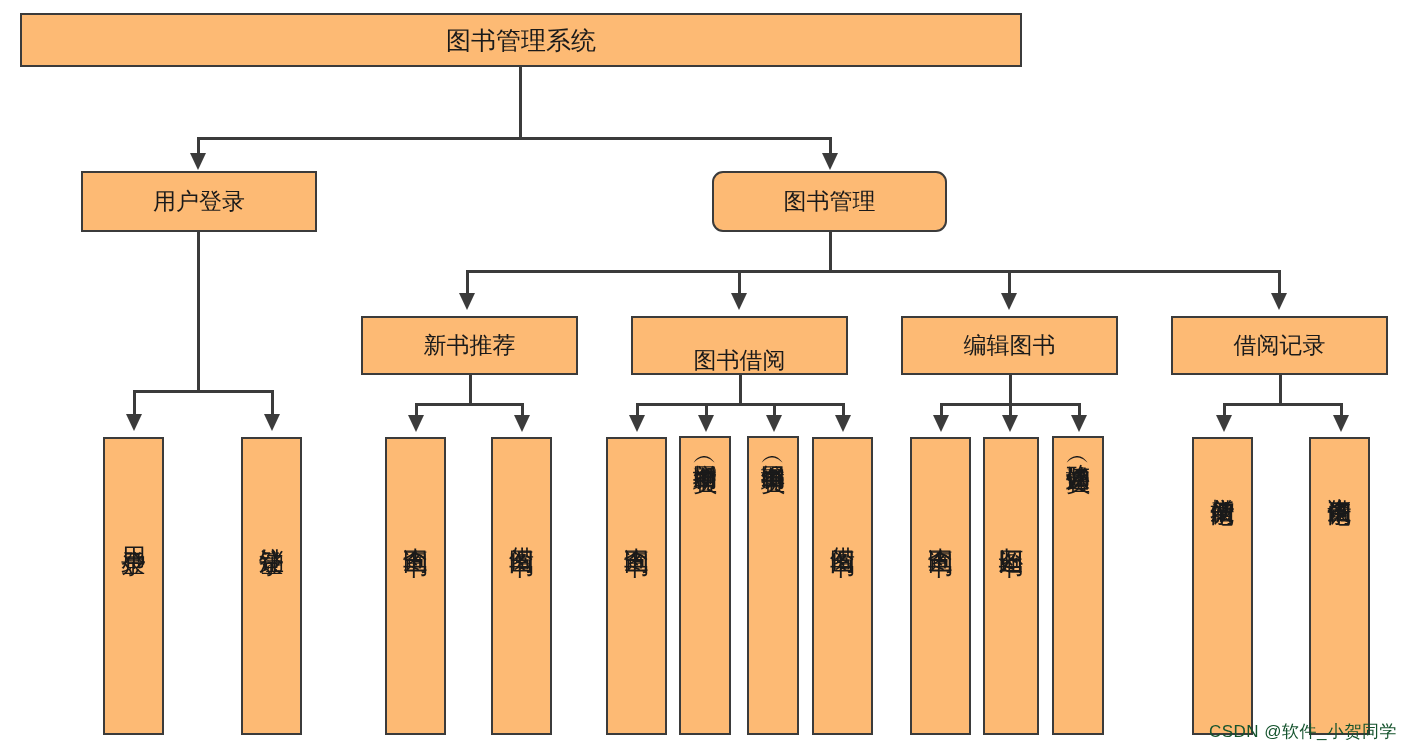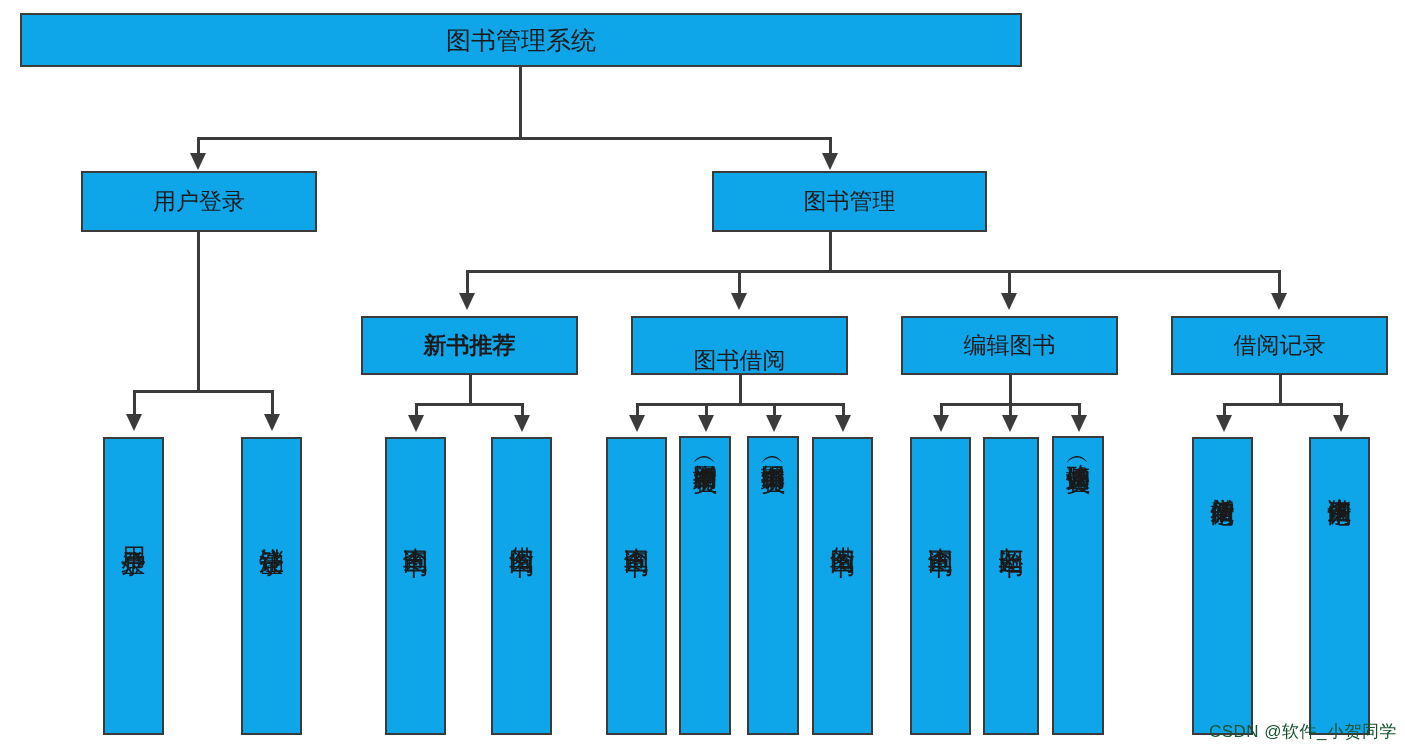--- a/index.html
+++ b/index.html
@@ -14,21 +14,21 @@
     position: relative;
     width: 1405px;
     height: 747px;
     background: #ffffff;
     overflow: hidden;
   }
   
   .node {
     position: absolute;
     box-sizing: border-box;
-    background: #0ea5e9;
+    background: #fdba74;
     border: 2.5px solid #3b3b3b;
     display: flex;
     align-items: center;
     justify-content: center;
     color: #1a1a1a;
   }
   .node .label {
     display: block;
     text-align: center;
     line-height: 1.08;
@@ -96,21 +96,21 @@
   <div class="vline" style="left:197px; top:137px; height:18px;"></div>
   <div class="arrow" style="left:190px; top:153px;"></div>
 
   <div class="vline" style="left:829px; top:137px; height:18px;"></div>
   <div class="arrow" style="left:822px; top:153px;"></div>
 
   <div class="node branch" style="left:81px; top:171px; width:236px; height:61px;">
     <span class="label">用户登录</span>
   </div>
 
-  <div class="node branch" style="left:712px; top:171px; width:275px; height:61px;">
+  <div class="node branch" style="left:712px; top:171px; width:235px; height:61px;border-radius:11px;">
     <span class="label">图书管理</span>
   </div>
 
   <div class="vline" style="left:197px; top:232px; height:160px;"></div>
   <div class="hline" style="left:133px; top:390px; width:138px;"></div>
   <div class="vline" style="left:133px; top:390px; height:26px;"></div>
   <div class="arrow" style="left:126px; top:414px;"></div>
   <div class="vline" style="left:271px; top:390px; height:26px;"></div>
   <div class="arrow" style="left:264px; top:414px;"></div>
 
@@ -118,21 +118,21 @@
   <div class="hline" style="left:466px; top:270px; width:814px;"></div>
   <div class="vline" style="left:466px; top:270px; height:25px;"></div>
   <div class="arrow" style="left:459px; top:293px;"></div>
   <div class="vline" style="left:738px; top:270px; height:25px;"></div>
   <div class="arrow" style="left:731px; top:293px;"></div>
   <div class="vline" style="left:1008px; top:270px; height:25px;"></div>
   <div class="arrow" style="left:1001px; top:293px;"></div>
   <div class="vline" style="left:1278px; top:270px; height:25px;"></div>
   <div class="arrow" style="left:1271px; top:293px;"></div>
 
-  <div class="node branch" style="left:361px; top:316px; width:217px; height:59px;font-weight:bold;">
+  <div class="node branch" style="left:361px; top:316px; width:217px; height:59px;">
     <span class="label">新书推荐</span>
   </div>
   <div class="node branch" style="left:631px; top:316px; width:217px; height:59px;align-items:flex-end;">
     <span class="label">图书借阅</span>
   </div>
   <div class="node branch" style="left:901px; top:316px; width:217px; height:59px;">
     <span class="label">编辑图书</span>
   </div>
   <div class="node branch" style="left:1171px; top:316px; width:217px; height:59px;">
     <span class="label">借阅记录</span>

